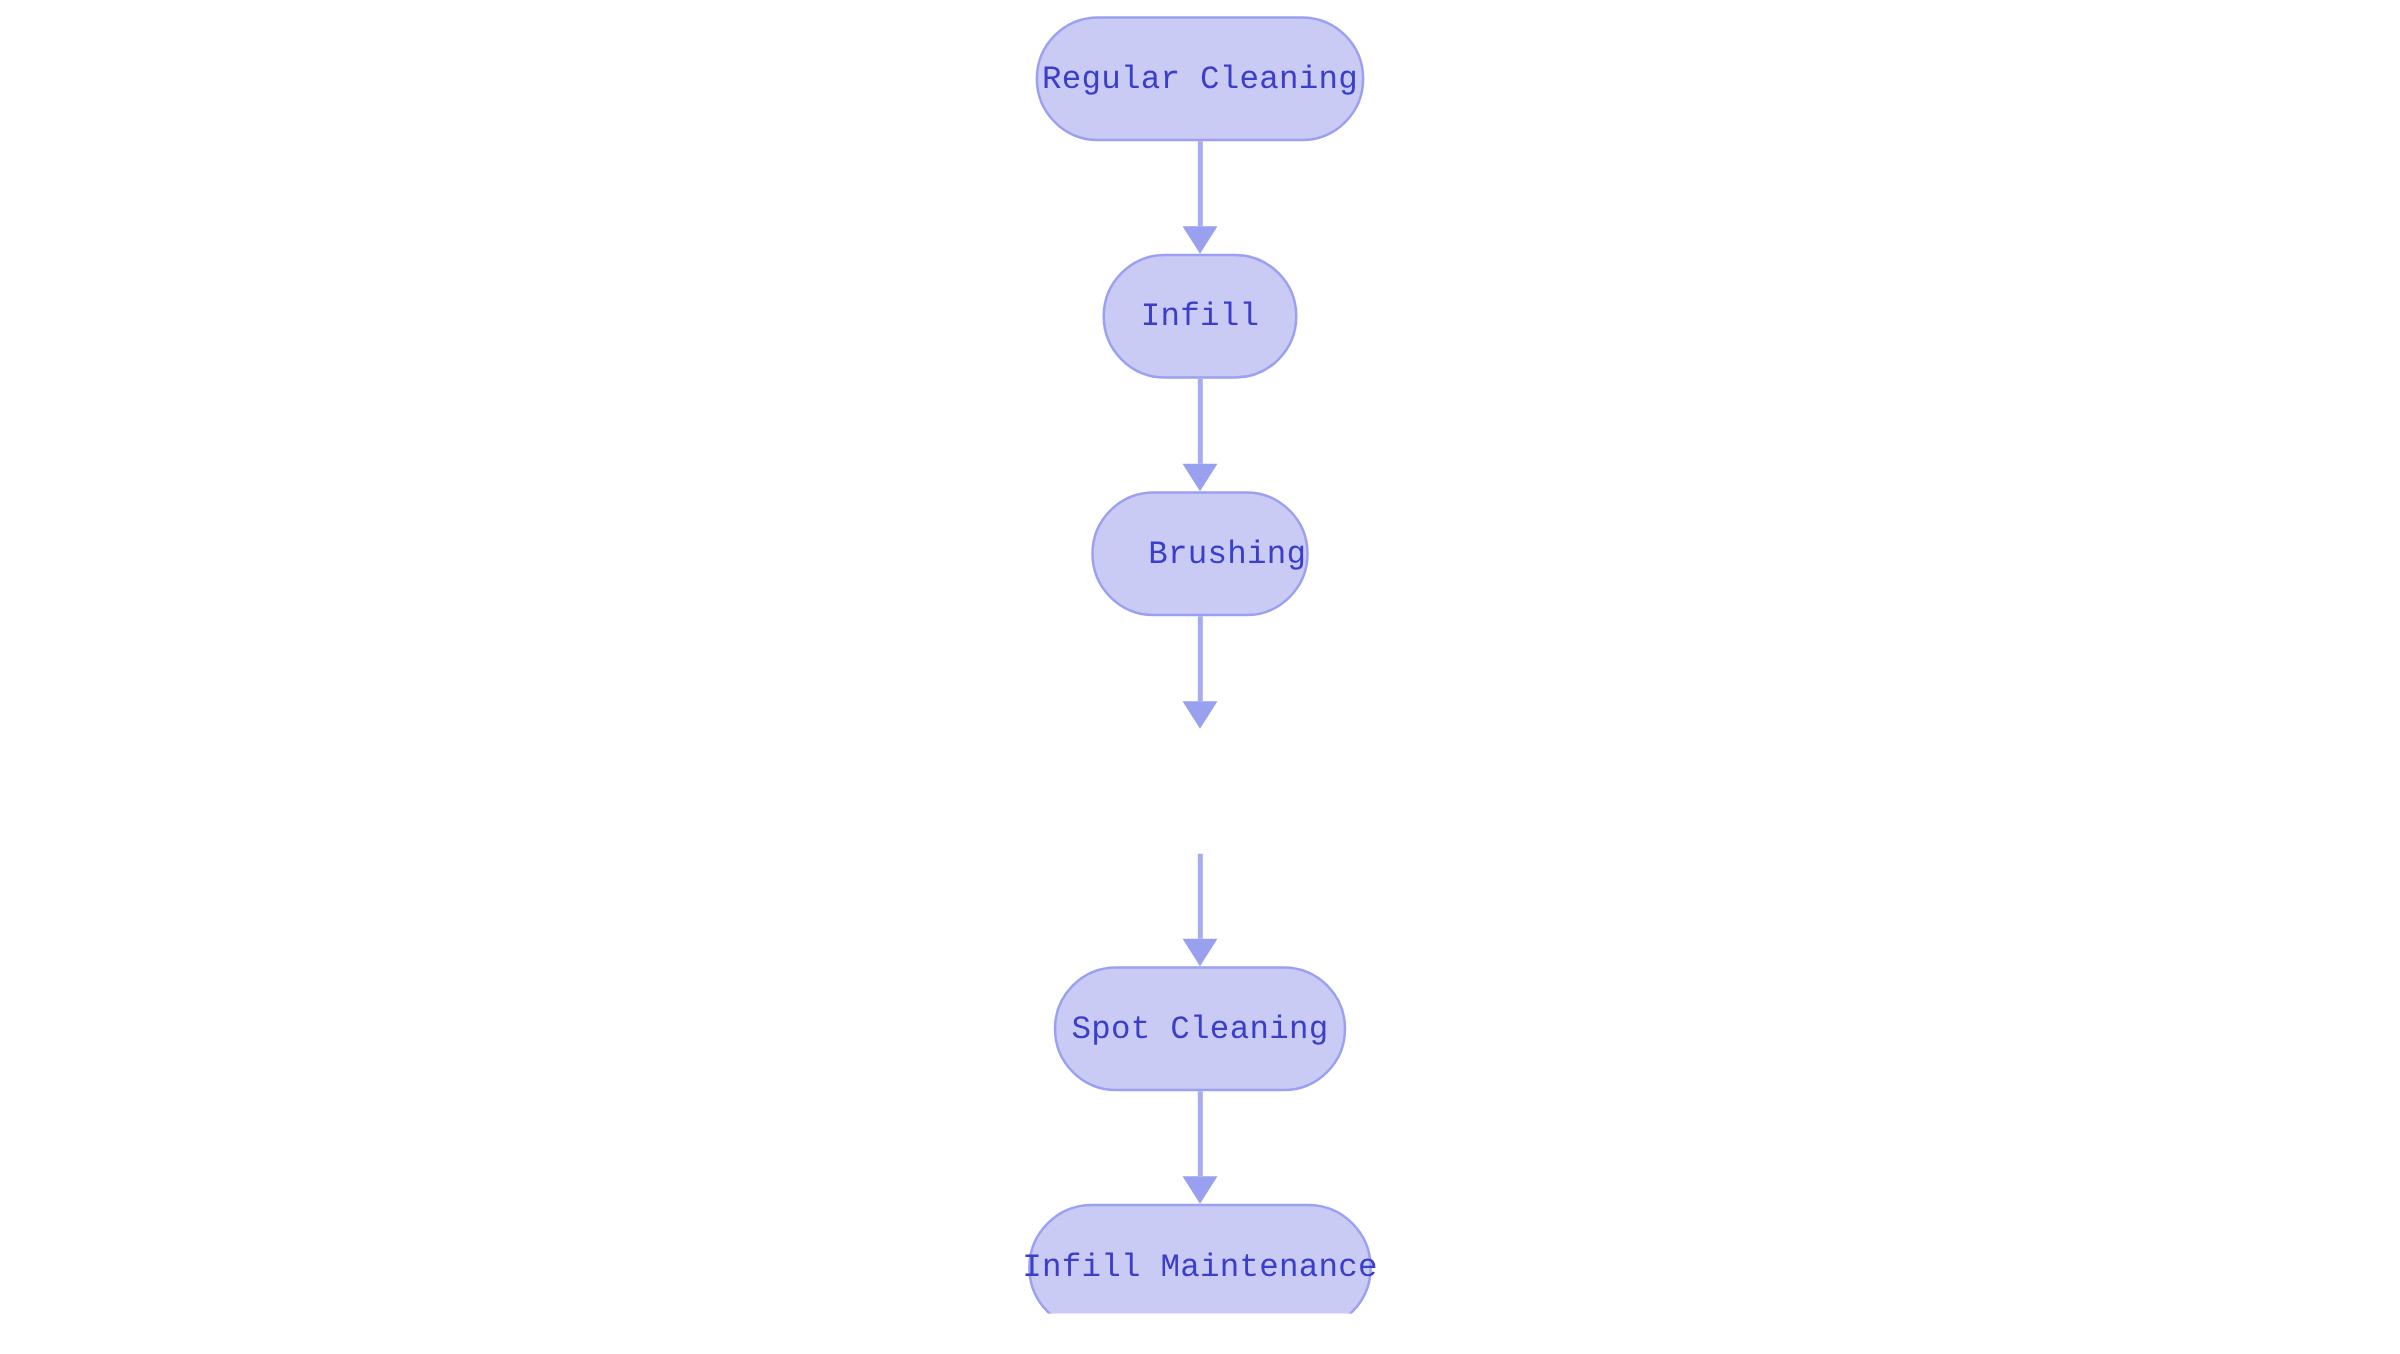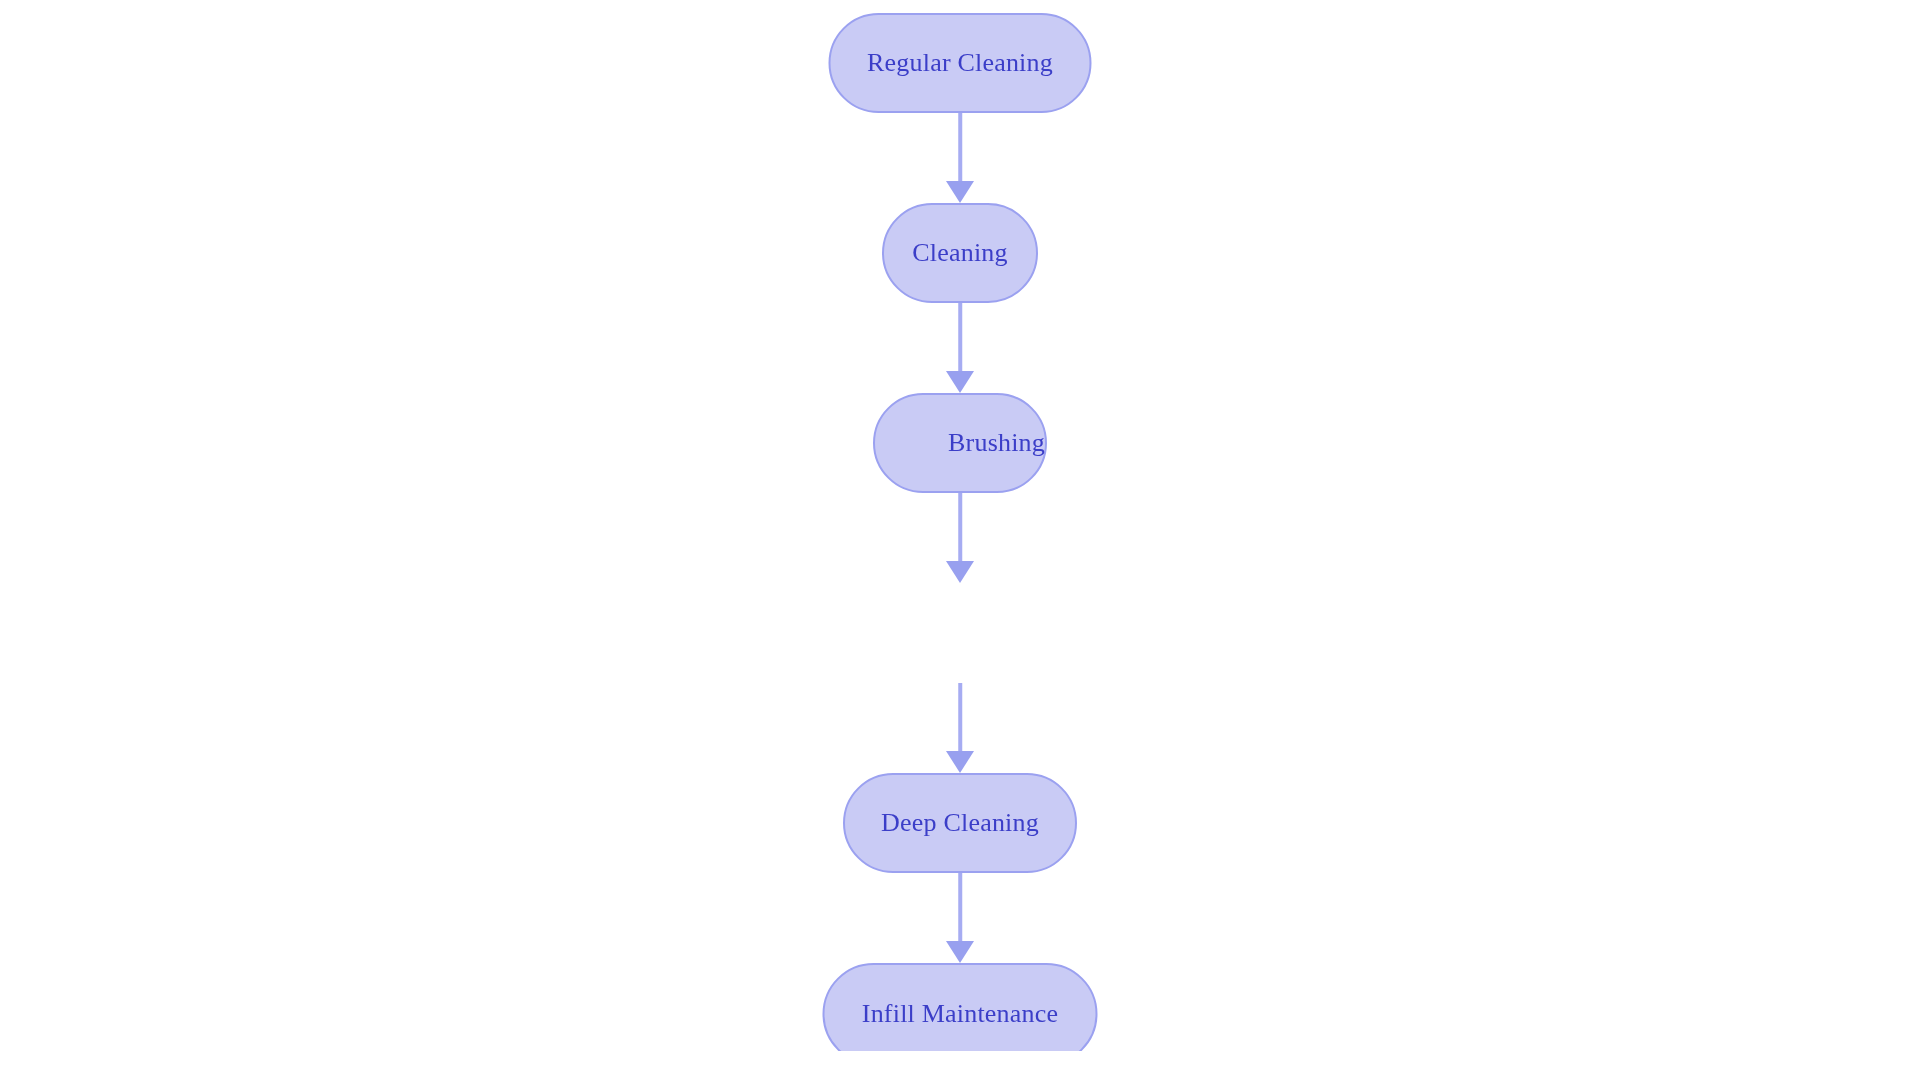--- a/index.html
+++ b/index.html
@@ -6,21 +6,21 @@
     margin: 0;
     padding: 0;
     background: #ffffff;
   }
   .canvas {
     position: relative;
     width: 1920px;
     height: 1051px;
     background: var(--background, #ffffff);
     overflow: hidden;
-    font-family: Liberation Serif, serif;
+    font-family: Liberation Mono, monospace;
   }
   .node {
     position: absolute;
     left: 960px;
     transform: translateX(-50%);
     height: 100px;
     border-radius: 52px;
     background: var(--node-fill, #c9cbf5);
     border: 2px solid var(--node-border, #9ba1f0);
     box-sizing: border-box;
@@ -82,21 +82,21 @@
   <div class="node node-1">
     <span class="node-label">Regular Cleaning</span>
   </div>
 
   <div class="arrow arrow-1">
     <div class="arrow-line"></div>
     <div class="arrow-head"></div>
   </div>
 
   <div class="node node-2">
-    <span class="node-label">Cleaning</span>
+    <span class="node-label">Infill</span>
   </div>
 
   <div class="arrow arrow-2">
     <div class="arrow-line"></div>
     <div class="arrow-head"></div>
   </div>
 
   <div class="node node-3">
     <span class="node-label">Brushing</span>
   </div>
@@ -106,21 +106,21 @@
     <div class="arrow-head"></div>
   </div>
 
 
   <div class="arrow arrow-4">
     <div class="arrow-line"></div>
     <div class="arrow-head"></div>
   </div>
 
   <div class="node node-5">
-    <span class="node-label">Deep Cleaning</span>
+    <span class="node-label">Spot Cleaning</span>
   </div>
 
   <div class="arrow arrow-5">
     <div class="arrow-line"></div>
     <div class="arrow-head"></div>
   </div>
 
   <div class="node node-6">
     <span class="node-label">Infill Maintenance</span>
   </div>

